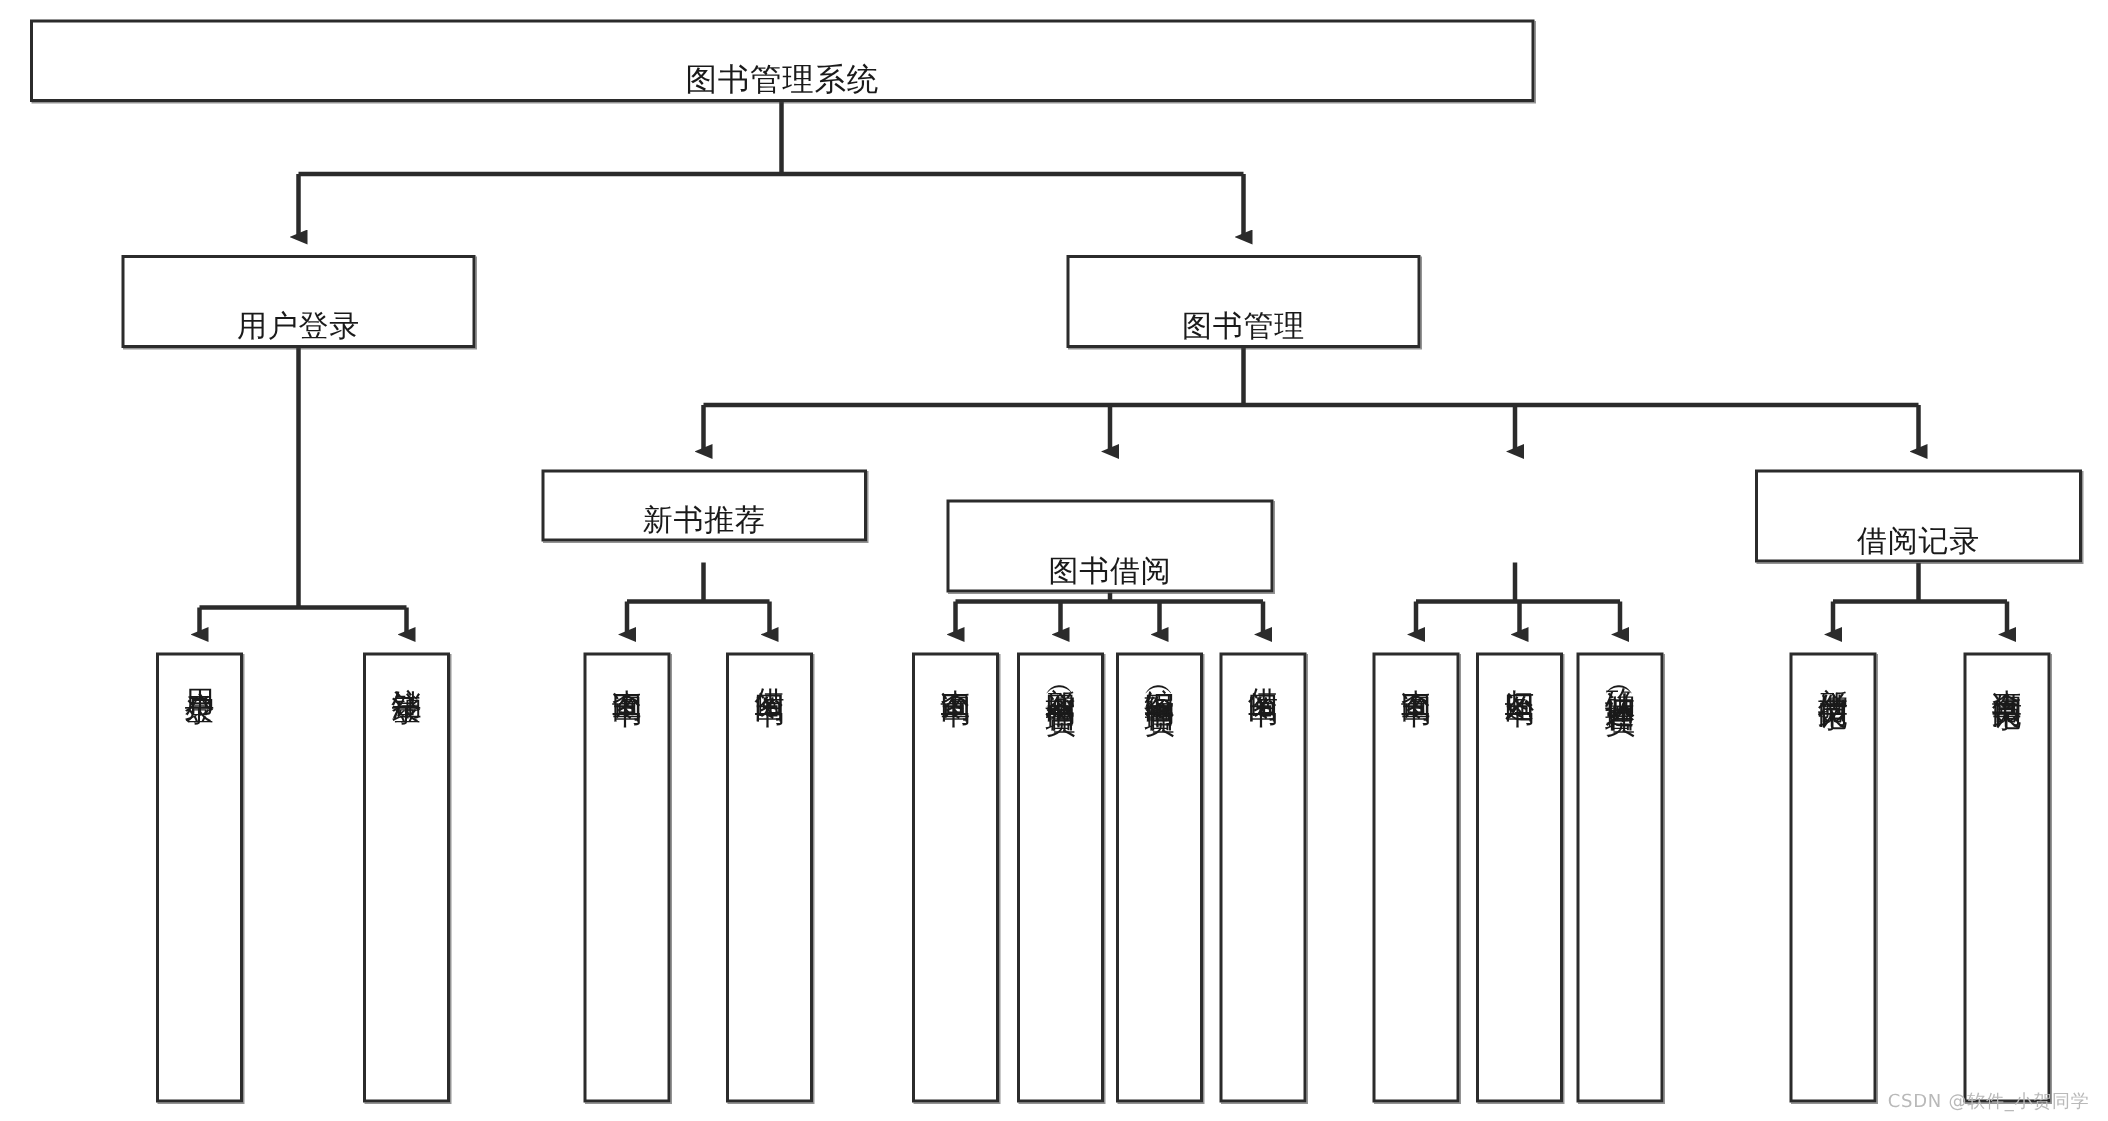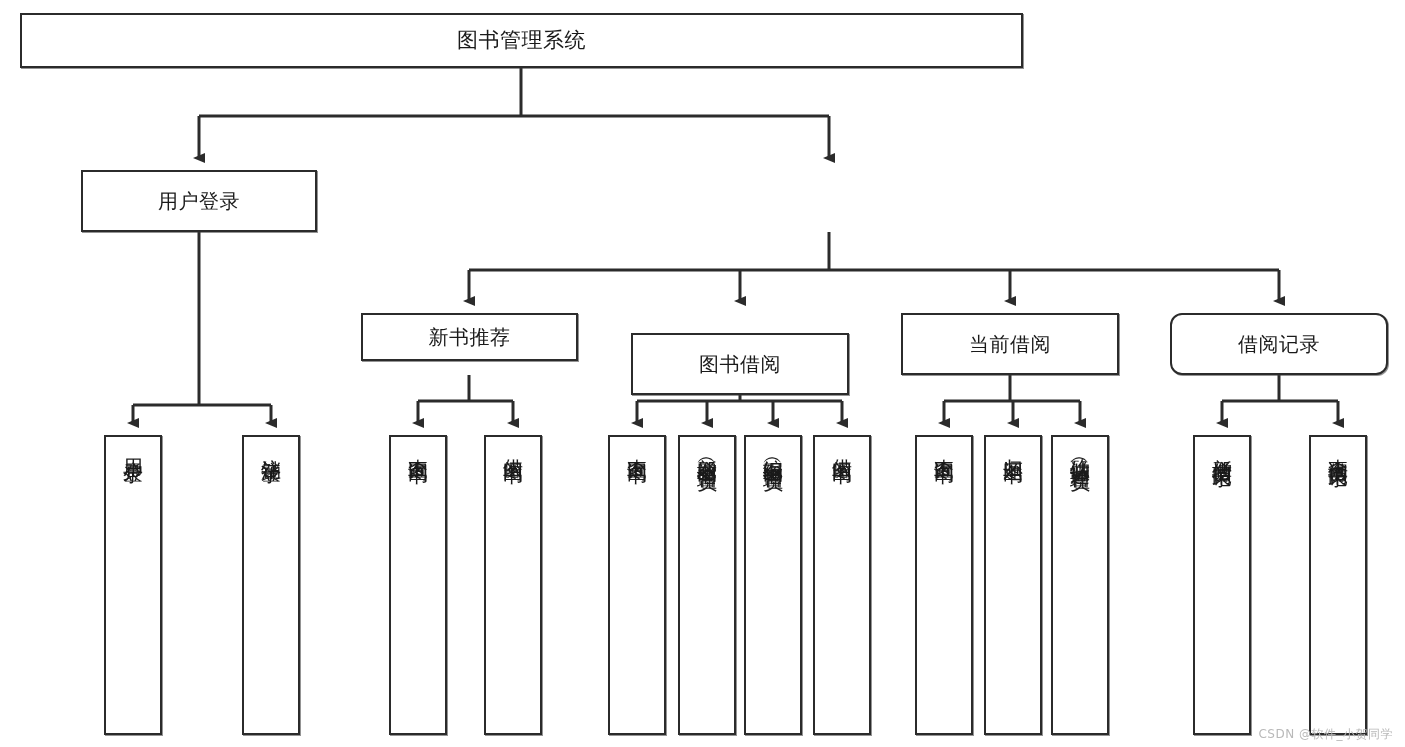--- a/index.html
+++ b/index.html
@@ -22,21 +22,21 @@
     height:747px;
     pointer-events:none;
   }
   .node{
     position:absolute;
     box-sizing:border-box;
     background:#ffffff;
     border:2px solid #2b2b2b;
     box-shadow:1px 1px 0 0 rgba(60,60,60,0.55);
     display:flex;
-    align-items:center;
+    align-items:flex-end;
     justify-content:center;
     z-index:2;
   }
   .node .label{
     font-size:20px;
     line-height:1.25;
     color:#1a1a1a;
     letter-spacing:0.5px;
     white-space:nowrap;
     text-align:center;
@@ -123,31 +123,31 @@
     </g>
   </svg>
 
   <div class="node root" style="left:20px; top:13px; width:1003px; height:55px;">
     <span class="label">图书管理系统</span>
   </div>
 
   <div class="node" style="left:81px; top:170px; width:236px; height:62px;">
     <span class="label">用户登录</span>
   </div>
+  <div class="node" style="left:711px; top:170px; width:236px; height:62px;">
+    <span class="label">图书管理</span>
+  </div>
 
   <div class="node" style="left:361px; top:313px; width:217px; height:48px;">
     <span class="label">新书推荐</span>
   </div>
   <div class="node" style="left:631px; top:313px; width:218px; height:62px;margin-top:20px;">
     <span class="label">图书借阅</span>
   </div>
-  <div class="node" style="left:901px; top:313px; width:218px; height:62px;">
-    <span class="label">当前借阅</span>
-  </div>
-  <div class="node" style="left:1170px; top:313px; width:218px; height:62px;border-radius:12px;">
+  <div class="node" style="left:1170px; top:313px; width:218px; height:62px;">
     <span class="label">借阅记录</span>
   </div>
 
   <div class="node leaf" style="left:104px; top:435px; width:58px; height:300px;">
     <span class="label">用户登录</span>
   </div>
   <div class="node leaf" style="left:242px; top:435px; width:58px; height:300px;">
     <span class="label">注销登录</span>
   </div>
 

